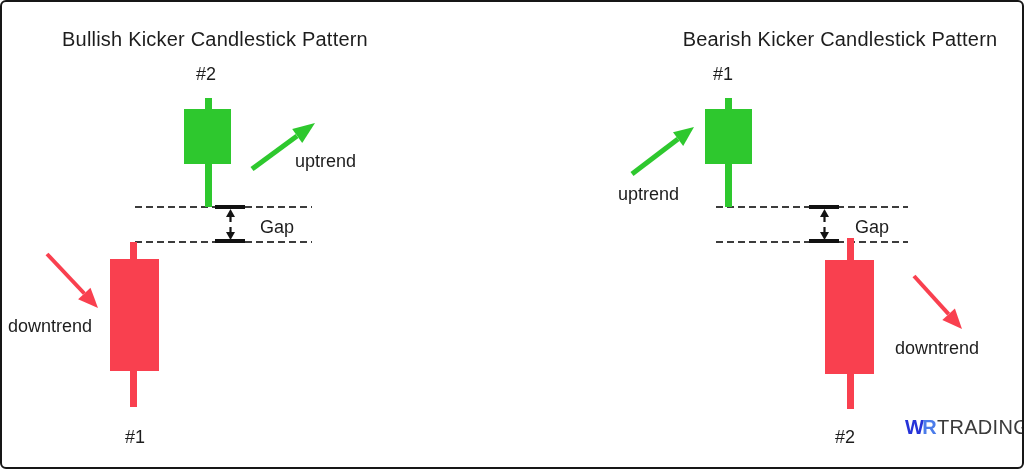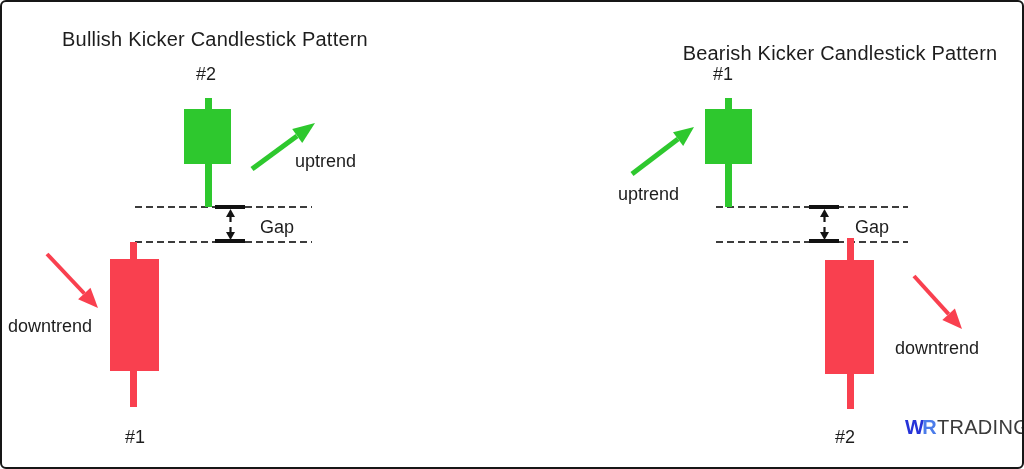--- a/index.html
+++ b/index.html
@@ -111,21 +111,21 @@
       <line class="red-stroke" x1="5" y1="6" x2="42.3" y2="45.5" stroke-width="4"></line>
       <polygon class="red-fill" points="56,60 36.1,51.3 48.5,39.7"></polygon>
     </svg>
     <div class="abs lbl" style="left:6px; top:314px;">downtrend</div>
 
     <div class="abs lbl num" style="left:109px; top:425px;">#1</div>
   </div>
 
   <div>
 
-    <div class="abs title" style="left:680px; top:40px; width:316px;">Bearish Kicker Candlestick Pattern</div>
+    <div class="abs title" style="left:680px; top:26px; width:316px;">Bearish Kicker Candlestick Pattern</div>
 
     <div class="abs lbl num" style="left:697px; top:62px;">#1</div>
 
     <div class="dashline" style="left:714px; top:204px; width:192px;"></div>
     <div class="dashline" style="left:714px; top:239px; width:192px;"></div>
     <div class="solidseg" style="left:807px; top:203px; width:30px;"></div>
     <div class="solidseg" style="left:807px; top:237px; width:30px;"></div>
     <svg class="abs" style="left:814px; top:207px;" width="17" height="31" viewBox="0 0 17 31">
       <line class="ink-stroke" x1="8.5" y1="13" x2="8.5" y2="6" stroke-width="2.2"></line>
       <polygon class="ink-fill" points="8.5,0 4,8 13,8"></polygon>

